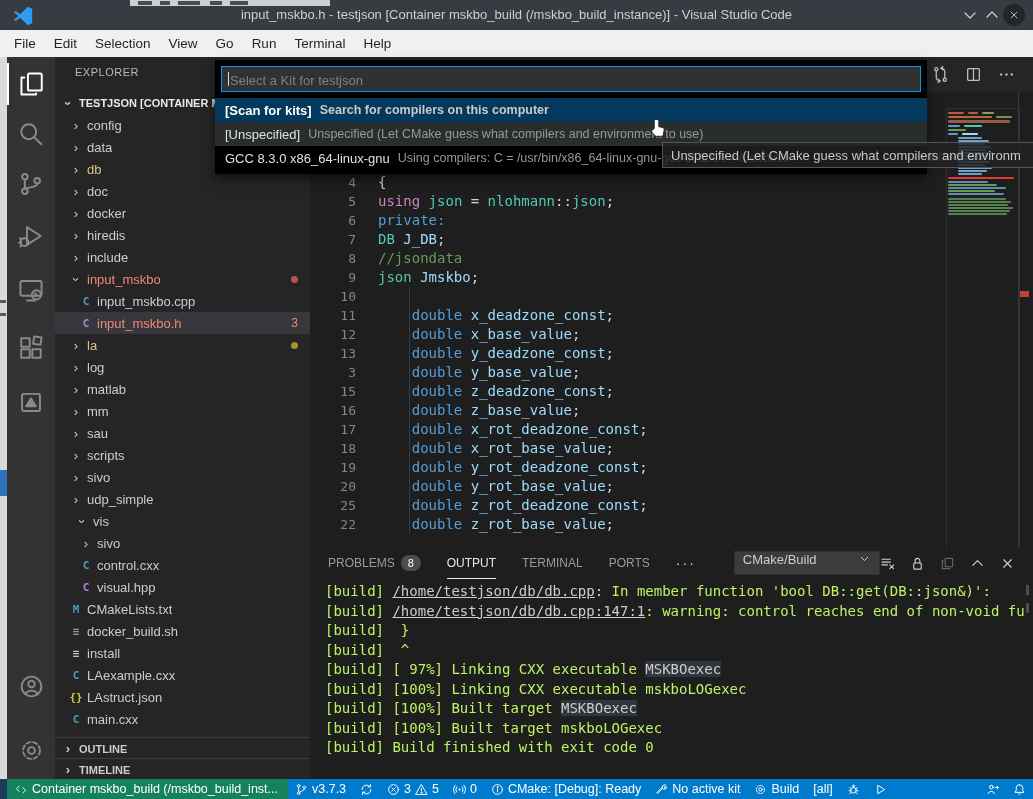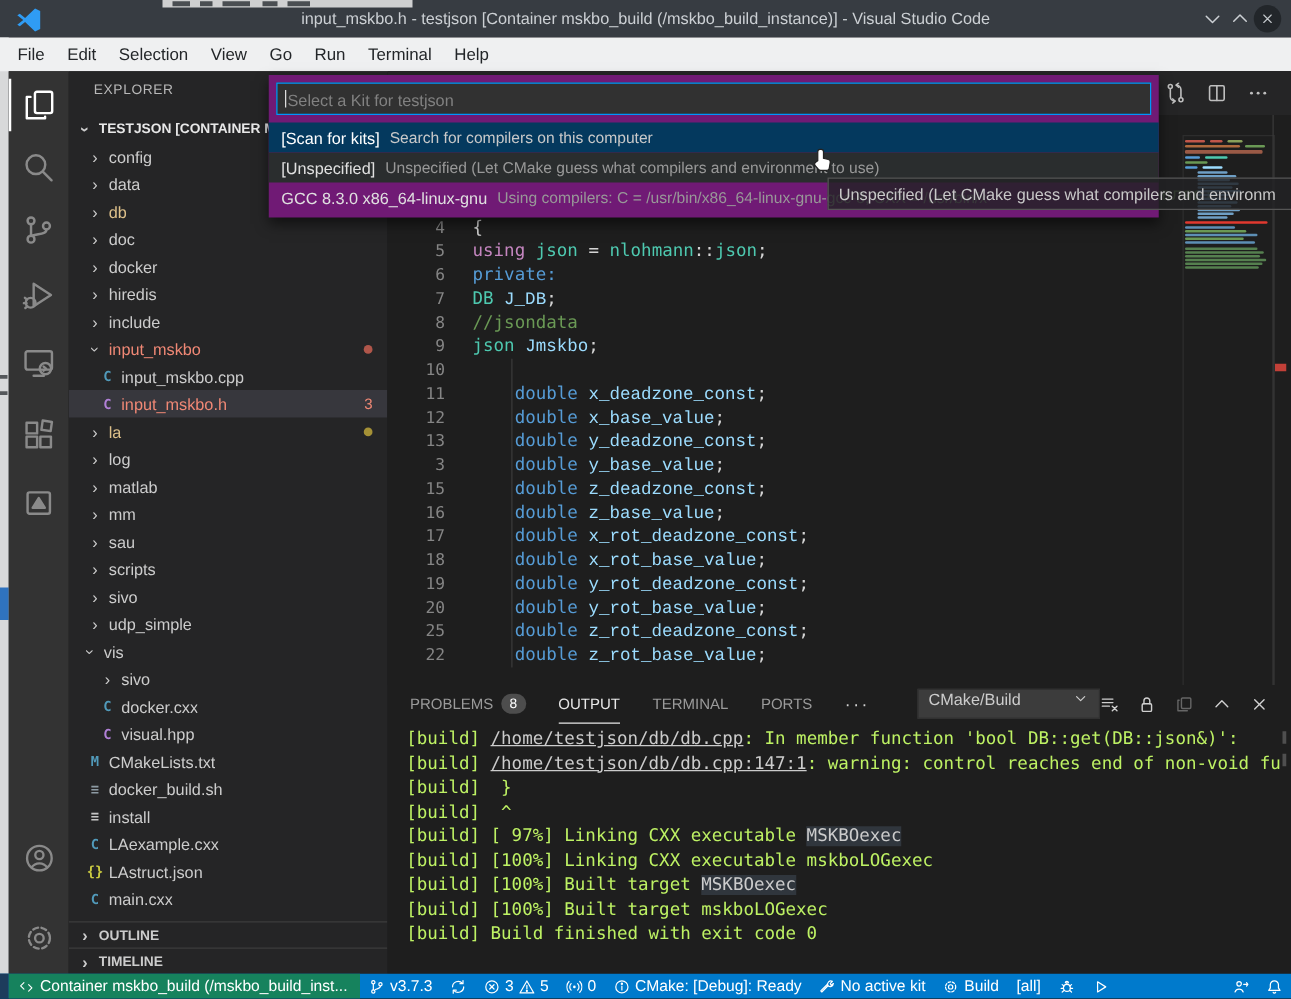--- a/index.html
+++ b/index.html
@@ -62,21 +62,21 @@
 
   
   .editor{position:absolute;left:310px;top:57px;width:723px;height:491px;background:#1e1e1e;}
   .tabbar{position:absolute;left:0;top:0;right:0;height:35px;background:#252526;display:flex;
     justify-content:flex-end;align-items:center;gap:16px;padding-right:18px;box-sizing:border-box;}
   .tabbar .ic{width:17px;height:17px;color:#bfbfbf;}
   .codearea{position:absolute;left:0;top:35px;width:723px;height:456px;background:#1e1e1e;overflow:hidden;}
   .cline{position:absolute;left:0;height:19px;line-height:19px;font-family:"DejaVu Sans Mono",monospace;font-size:14px;white-space:pre;}
   .lnum{position:absolute;left:0;width:46px;text-align:right;color:#858585;font-size:13px;}
   .ltext{position:absolute;left:68px;}
-  .c-kw{color:#569cd6;} .c-kw2{color:#c586c0;} .c-type{color:#4ec9b0;} .c-var{color:#9cdcfe;font-family:Liberation Mono, monospace;}
+  .c-kw{color:#569cd6;} .c-kw2{color:#c586c0;} .c-type{color:#4ec9b0;} .c-var{color:#9cdcfe;}
   .c-num{color:#b5cea8;} .c-com{color:#6a9955;} .c-fg{color:#d4d4d4;}
   .iguide{position:absolute;left:99px;top:195px;width:1px;height:247px;background:#3a3a3a;}
   .hiddentext{position:absolute;left:526px;top:56px;font-family:"DejaVu Sans Mono",monospace;font-size:14px;color:#6a9955;white-space:nowrap;}
   .minimap{position:absolute;left:638px;top:53px;width:68px;height:438px;}
   .minimap i{position:absolute;border-radius:1px;}
   .mslider{position:absolute;left:636px;top:51px;width:72px;height:440px;border:1px solid rgba(255,255,255,0.07);}
   .mline{position:absolute;left:708px;top:35px;width:1px;height:456px;background:#3a3a3a;}
   .rulermark{position:absolute;left:710px;top:234px;width:9px;height:6px;background:#c24038;}
 
   
@@ -102,31 +102,31 @@
 
   
   .statusbar{position:absolute;left:0;top:779px;width:1033px;height:20px;background:#007acc;display:flex;font-size:12.5px;color:#ffffff;}
   .sb-navy{width:7px;height:20px;background:#1d3c5c;}
   .sb-remote{display:flex;align-items:center;gap:5px;background:#16825d;height:20px;padding:0 10px 0 8px;max-width:281px;box-sizing:border-box;white-space:nowrap;overflow:hidden;}
   .sbitem{display:flex;align-items:center;gap:4px;padding:0 7px;height:20px;white-space:nowrap;}
   .sbitem .ic{width:13px;height:13px;}
   .sb-right{margin-left:auto;display:flex;}
 
   
-  .quickpick{position:absolute;left:215px;top:60px;width:712px;background:#701a75;z-index:20;
+  .quickpick{position:absolute;left:215px;top:60px;width:712px;background:#000000;z-index:20;
     box-shadow:0 5px 10px rgba(0,0,0,.55);padding-bottom:4px;}
   .qp-inputwrap{margin:6px;height:26px;background:#313131;border:1px solid #0097fb;box-sizing:border-box;position:relative;}
   .qp-input{position:absolute;left:6px;top:0;width:580px;height:24px;background:transparent;border:none;outline:none;
     color:#cccccc;font-size:13px;font-family:"Liberation Sans",sans-serif;}
   .qp-input::placeholder{color:#818181;}
   .qp-caret{position:absolute;left:6px;top:5px;width:1px;height:14px;background:#dddddd;}
   .qrow{height:24px;display:flex;align-items:center;padding:0 10px;font-size:13px;white-space:nowrap;overflow:hidden;}
   .qrow .qlab{color:#e0e0e0;}
   .qrow .qdesc{color:#989898;margin-left:8px;font-size:12.5px;}
-  .qrow.sel{background:#04395e;}
+  .qrow.sel{background:#04395e;font-weight:bold;}
   .qrow.sel .qlab{color:#ffffff;}
   .qrow.sel .qdesc{color:#c9c9c9;}
   .qrow.hov{background:#2a2d2e;}
 
   
   .tooltip{position:absolute;left:662px;top:142px;height:26px;width:400px;z-index:30;box-sizing:border-box;
     background:rgba(34,34,37,0.82);border:1px solid #555555;color:#c8c8c8;font-size:13px;
     display:flex;align-items:center;padding:0 8px;white-space:nowrap;overflow:hidden;}
 
   .cursor{position:absolute;left:650px;top:118px;width:20px;height:24px;z-index:40;}
@@ -362,33 +362,33 @@
         <div class="trow" style="padding-left: 13px;">
           <span class="lead"><span class="chev">›</span></span>
           <span class="lab">sivo</span>
           <span class="spacer"></span>
         </div>
         <div class="trow" style="padding-left: 13px;">
           <span class="lead"><span class="chev">›</span></span>
           <span class="lab">udp_simple</span>
           <span class="spacer"></span>
         </div>
-        <div class="trow" style="padding-left: 9px;">
+        <div class="trow" style="padding-left: 19px;">
           <span class="lead"><span class="chev exp">›</span></span>
           <span class="lab">vis</span>
           <span class="spacer"></span>
         </div>
         <div class="trow" style="padding-left: 23px;">
           <span class="lead"><span class="chev">›</span></span>
           <span class="lab">sivo</span>
           <span class="spacer"></span>
         </div>
         <div class="trow" style="padding-left: 23px;">
           <span class="lead fi" style="color: rgb(81, 154, 186);">C</span>
-          <span class="lab">docker.cxx</span>
+          <span class="lab">control.cxx</span>
           <span class="spacer"></span>
         </div>
         <div class="trow" style="padding-left: 23px;">
           <span class="lead fi" style="color: rgb(177, 128, 215);">C</span>
           <span class="lab">visual.hpp</span>
           <span class="spacer"></span>
         </div>
         <div class="trow" style="padding-left: 13px;">
           <span class="lead fi" style="color: rgb(81, 154, 186);">M</span>
           <span class="lab">CMakeLists.txt</span>

